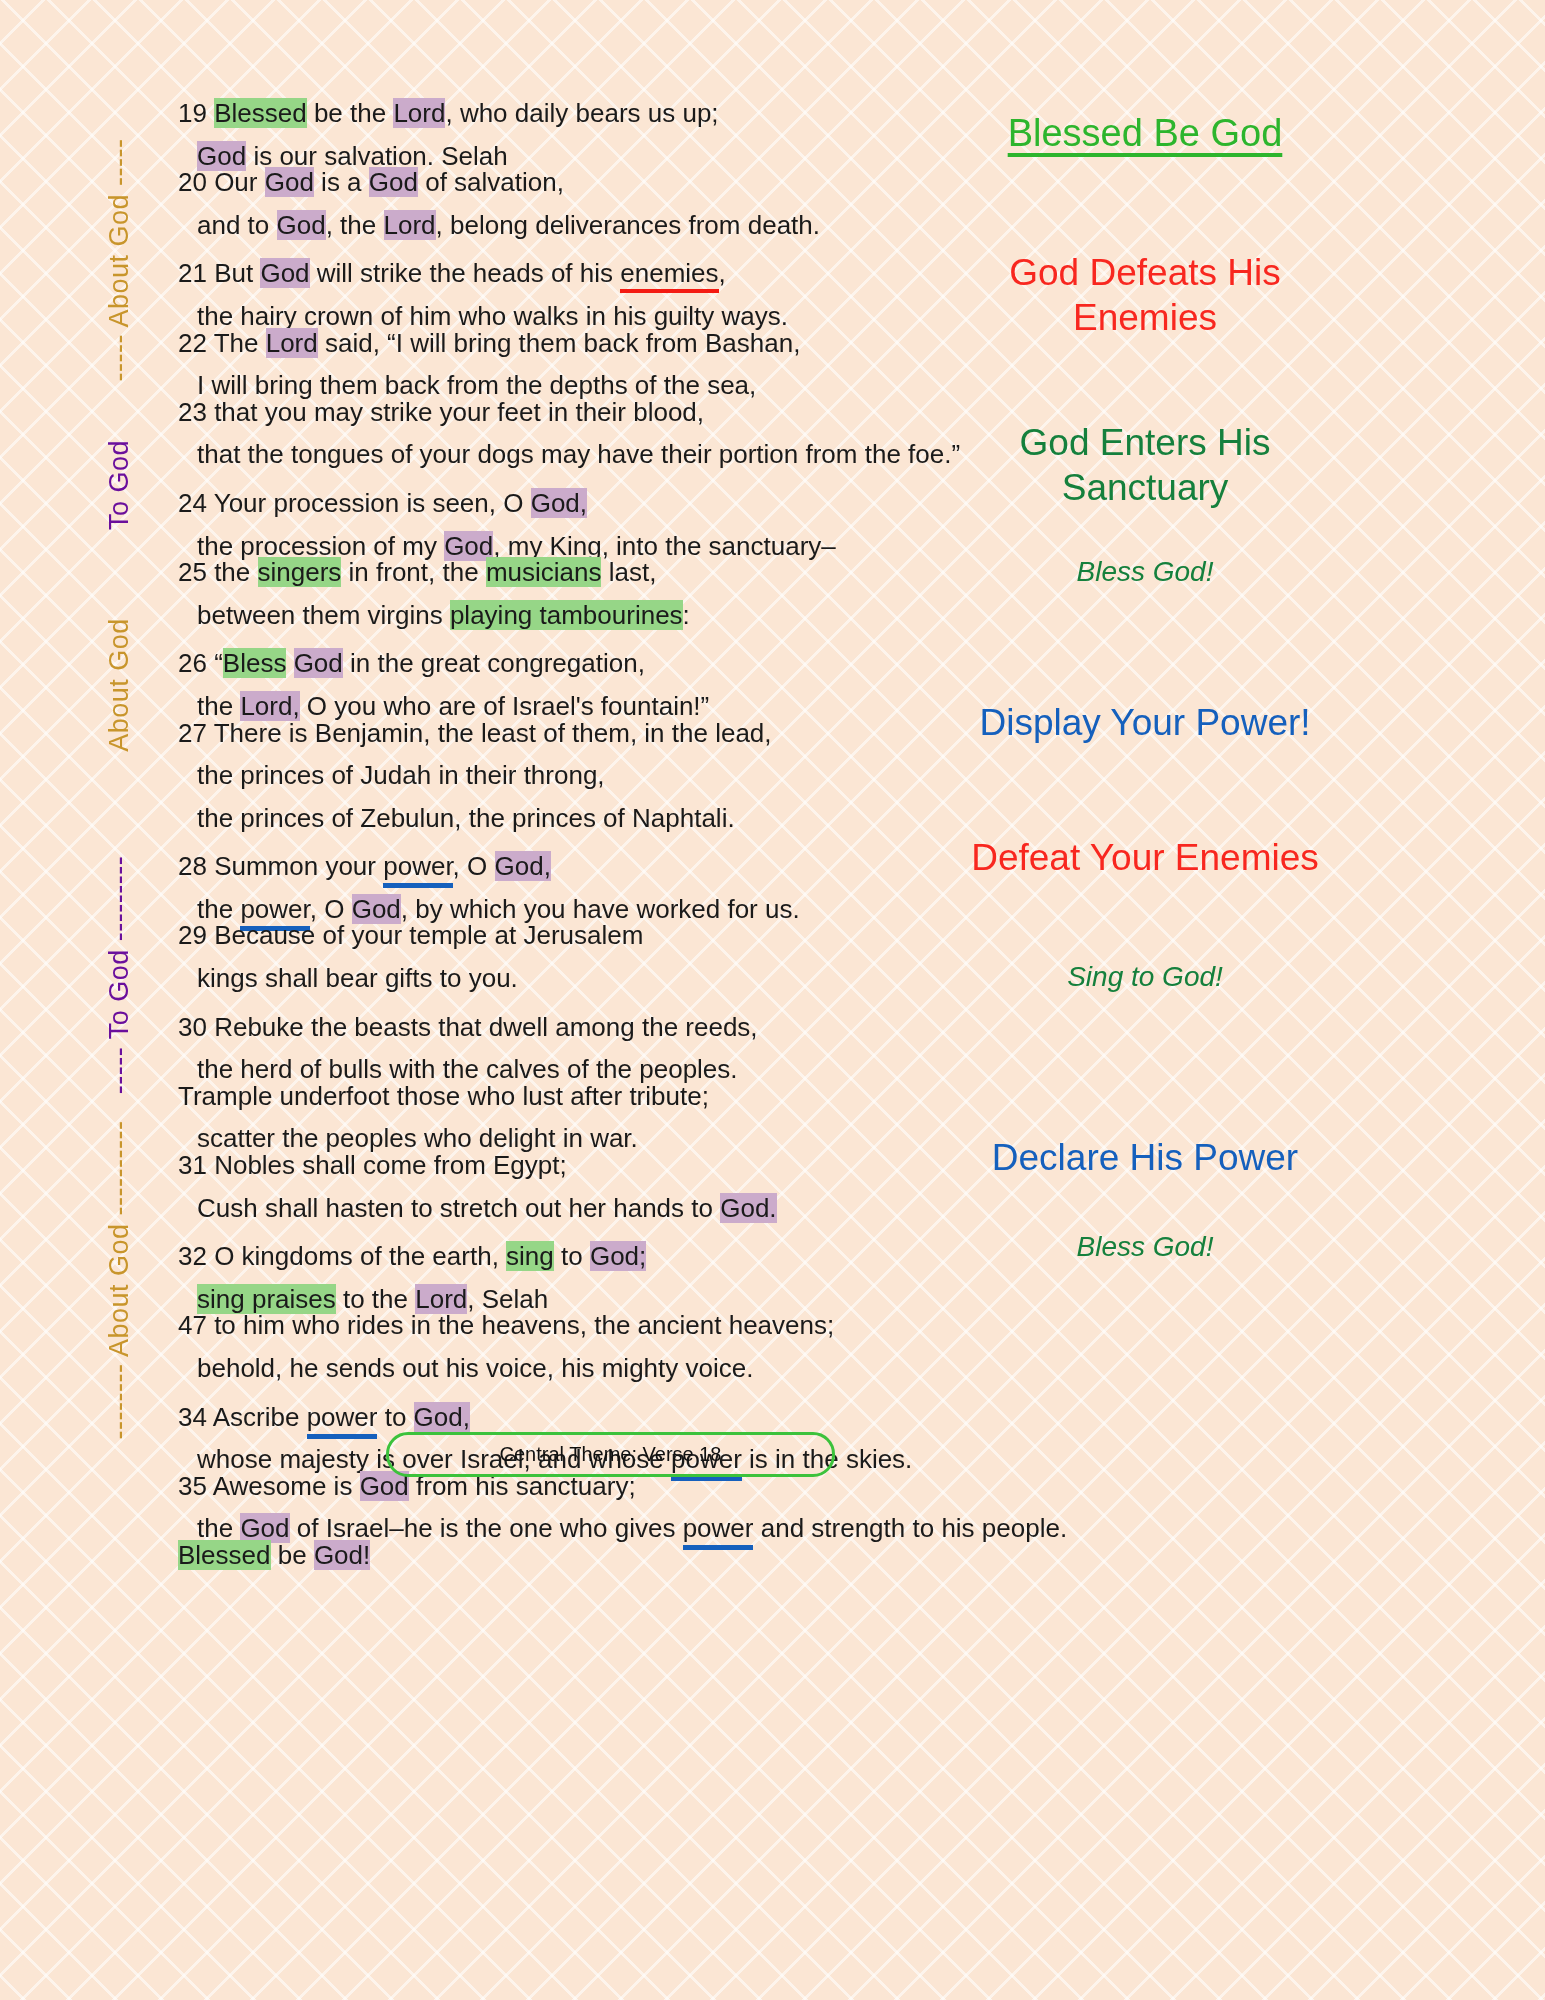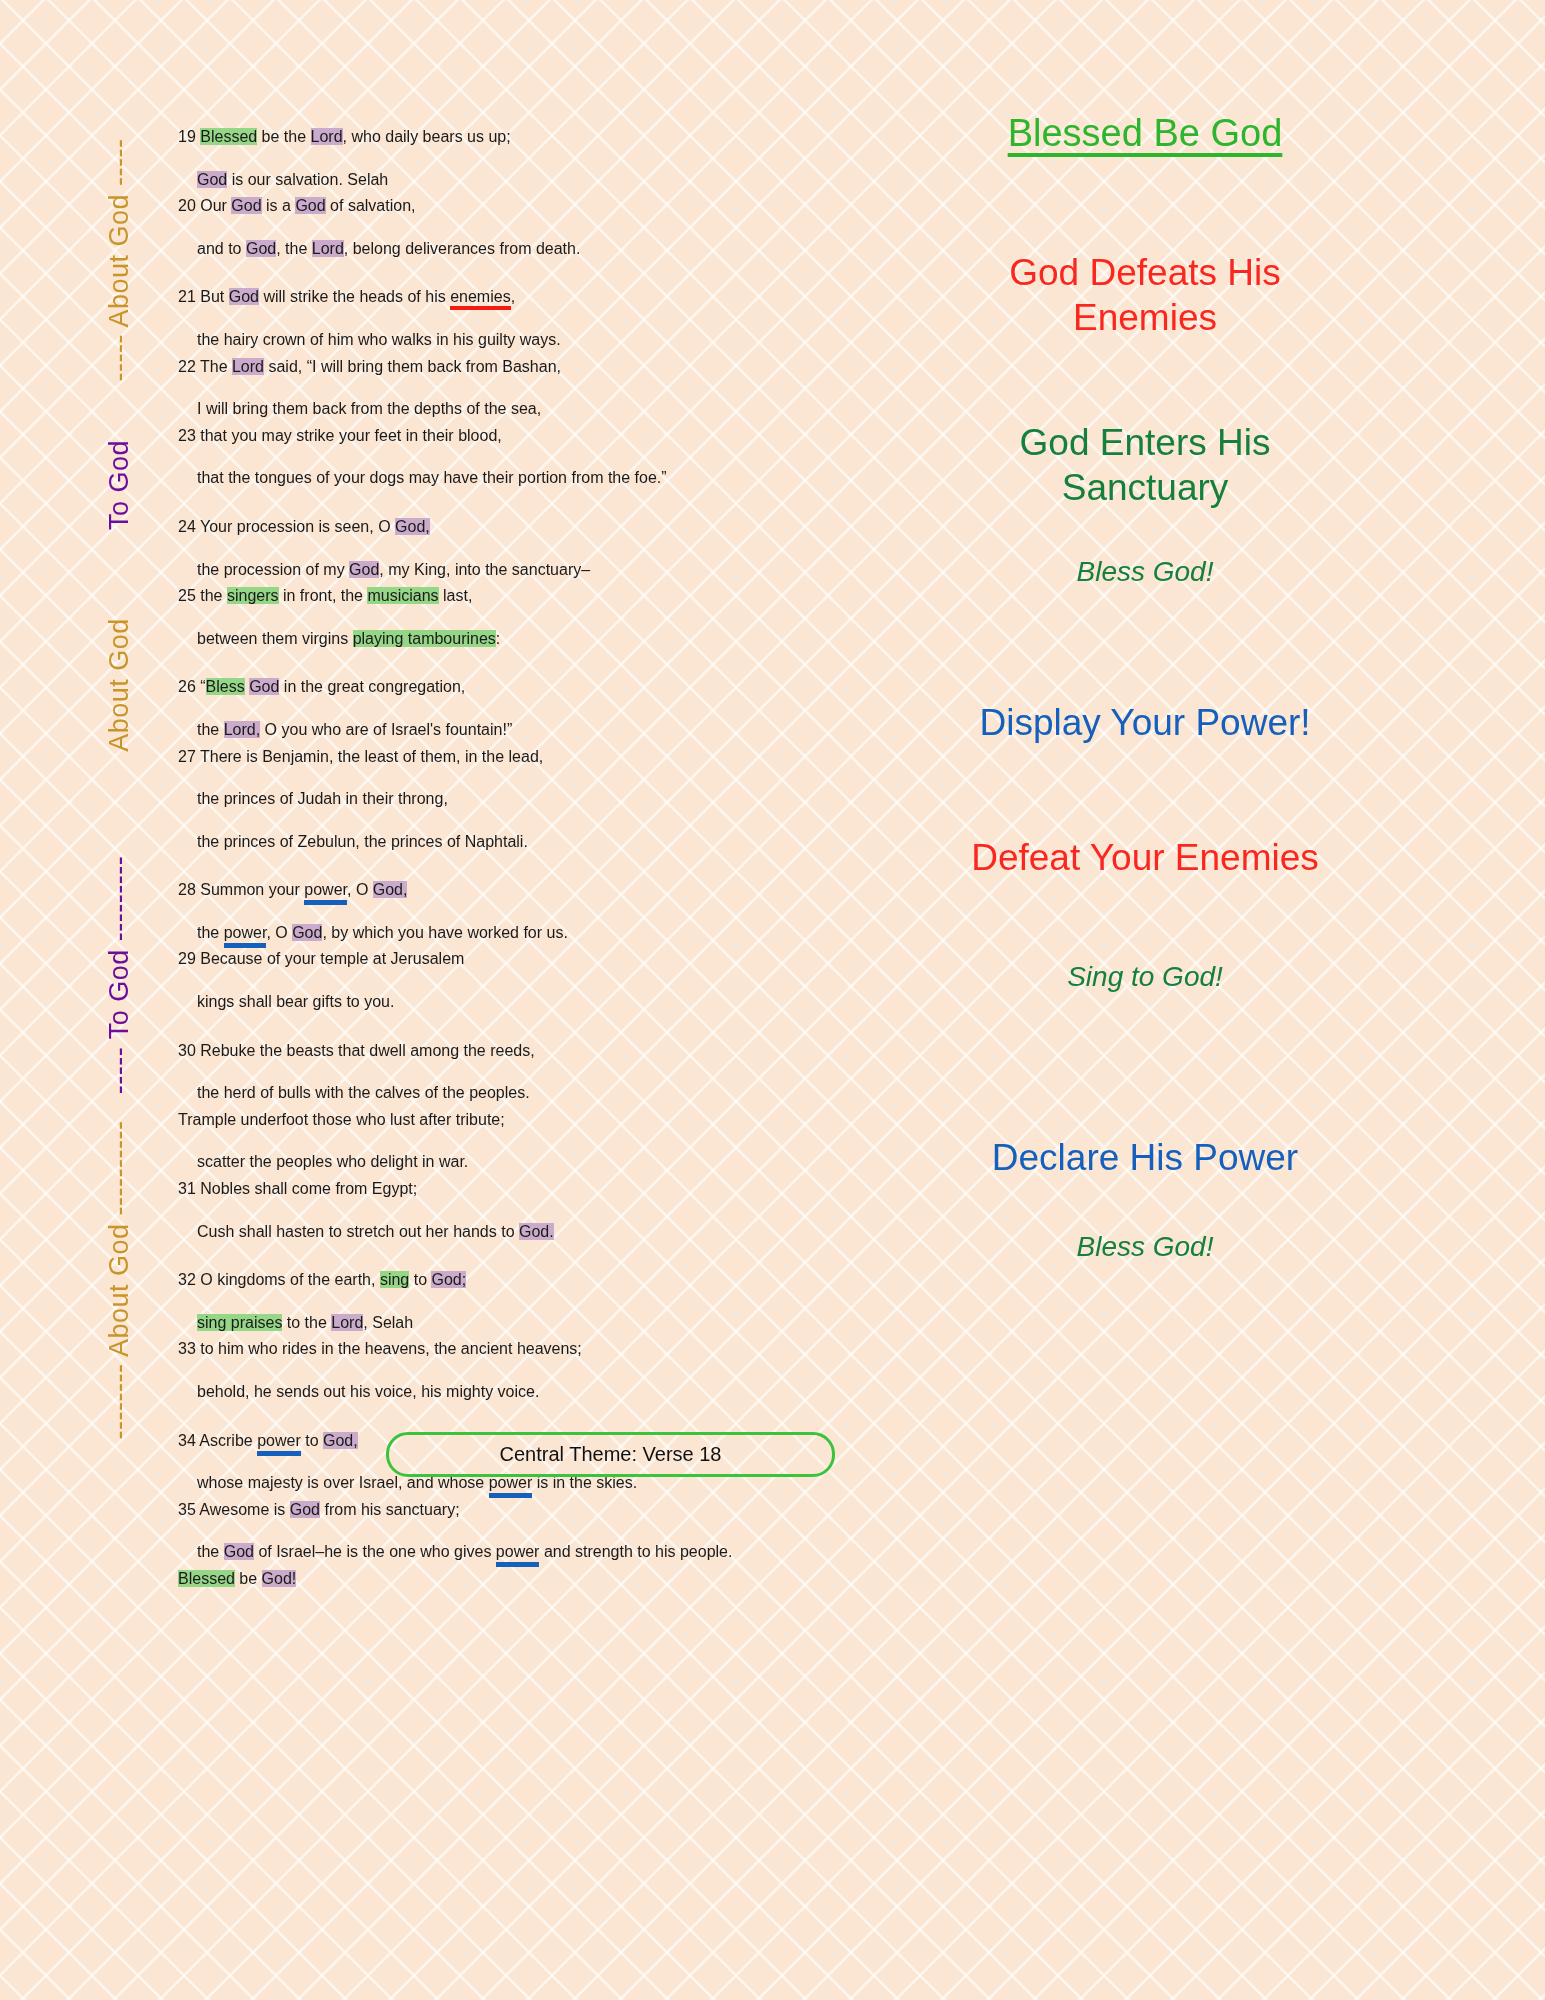--- a/index.html
+++ b/index.html
@@ -40,23 +40,23 @@
     white-space:nowrap;
     font-size:27px;
     letter-spacing:0.5px;
   }
   .rail-about{color:#c8952b;}
   .rail-to{color:#6a0f9c;}
 
   
   .psalm{
     position:absolute;
-    left:178px;top:124px;
+    left:178px;top:100px;
     width:610px;
-    font-size:16px;
+    font-size:26px;
     line-height:26.6px;
     color:#1a1a1a;
   }
   .stanza{margin-bottom:22px;}
   .vline{white-space:nowrap;}
   .vline.ind{padding-left:19px;margin-top:16px;}
   .hl-g{background:#96d687;}
   .hl-p{background:#cbabcb;}
   .ul-red{border-bottom:4px solid #f41b13;padding-bottom:1px;}
   .ul-blue{border-bottom:5px solid #1560bd;padding-bottom:2px;}
@@ -145,21 +145,21 @@
         <div class="vline"><span>30 Rebuke the beasts that dwell among the reeds,</span></div>
         <div class="vline ind"><span>the herd of bulls with the calves of the peoples.</span></div>
         <div class="vline"><span>Trample underfoot those who lust after tribute;</span></div>
         <div class="vline ind"><span>scatter the peoples who delight in war.</span></div>
         <div class="vline"><span>31 Nobles shall come from Egypt;</span></div>
         <div class="vline ind"><span>Cush shall hasten to stretch out her hands to </span><span class="hl-p">God.</span></div>
       </div>
       <div class="stanza">
         <div class="vline"><span>32 O kingdoms of the earth, </span><span class="hl-g">sing</span><span> to </span><span class="hl-p">God;</span></div>
         <div class="vline ind"><span class="hl-g">sing praises</span><span> to the </span><span class="hl-p">Lord</span><span>, Selah</span></div>
-        <div class="vline"><span>33 to him who rides in the heavens, the ancient heavens;</span></div>
+        <div class="vline"><span>47 to him who rides in the heavens, the ancient heavens;</span></div>
         <div class="vline ind"><span>behold, he sends out his voice, his mighty voice.</span></div>
       </div>
       <div class="stanza">
         <div class="vline"><span>34 Ascribe </span><span class="ul-blue">power</span><span> to </span><span class="hl-p">God,</span></div>
         <div class="vline ind"><span>whose majesty is over Israel, and whose </span><span class="ul-blue">power</span><span> is in the skies.</span></div>
         <div class="vline"><span>35 Awesome is </span><span class="hl-p">God</span><span> from his sanctuary;</span></div>
         <div class="vline ind"><span>the </span><span class="hl-p">God</span><span> of Israel–he is the one who gives </span><span class="ul-blue">power</span><span> and strength to his people.</span></div>
         <div class="vline"><span class="hl-g">Blessed</span><span> be </span><span class="hl-p">God!</span></div>
       </div>
     </div>

